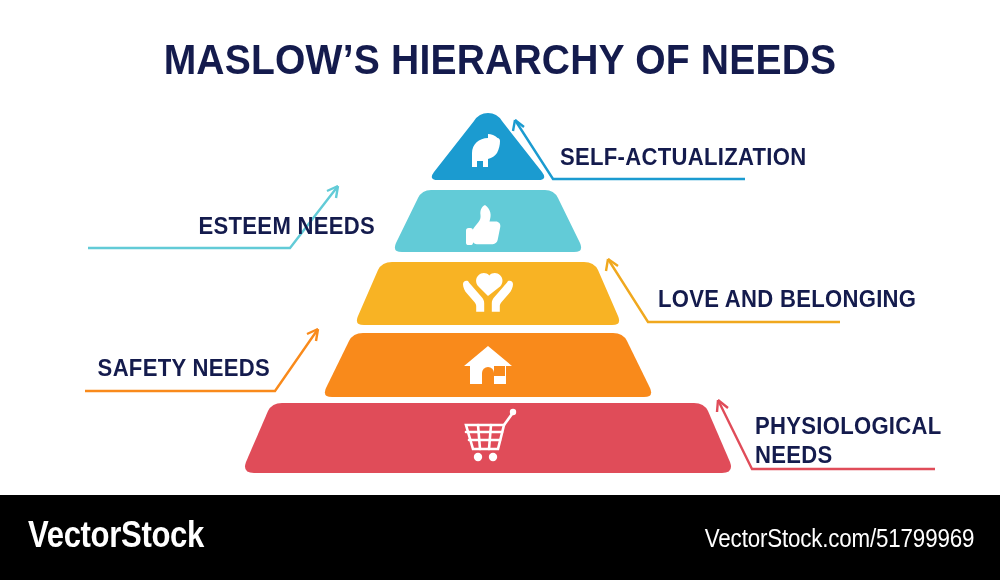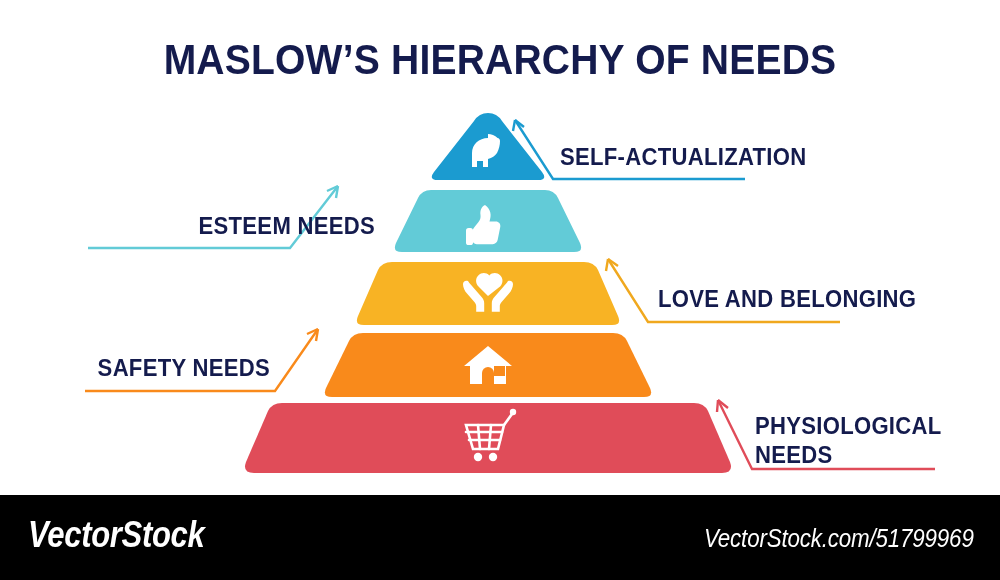--- a/index.html
+++ b/index.html
@@ -68,21 +68,20 @@
   #label-phys   { left: 755px; top: 412px; }
 
   
   #footer {
     position: absolute;
     left: 0;
     top: 495px;
     width: 1000px;
     height: 85px;
     background: #000000;
-    font-style: italic;
   }
   #brand {
     position: absolute;
     left: 28px;
     top: 19px;
     font-family: "Liberation Sans", sans-serif;
     font-weight: bold;
     font-size: 37px;
     color: #ffffff;
     letter-spacing: -0.4px;

